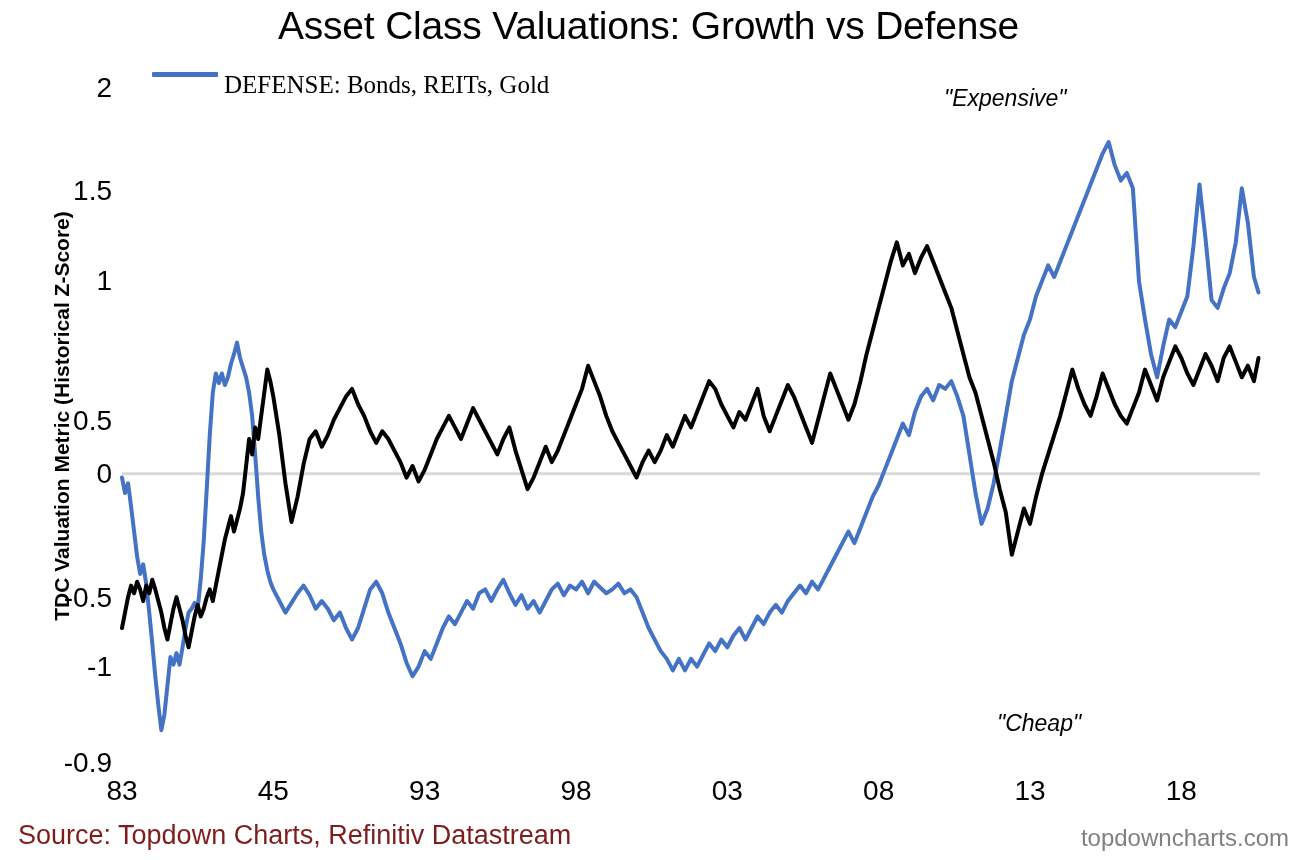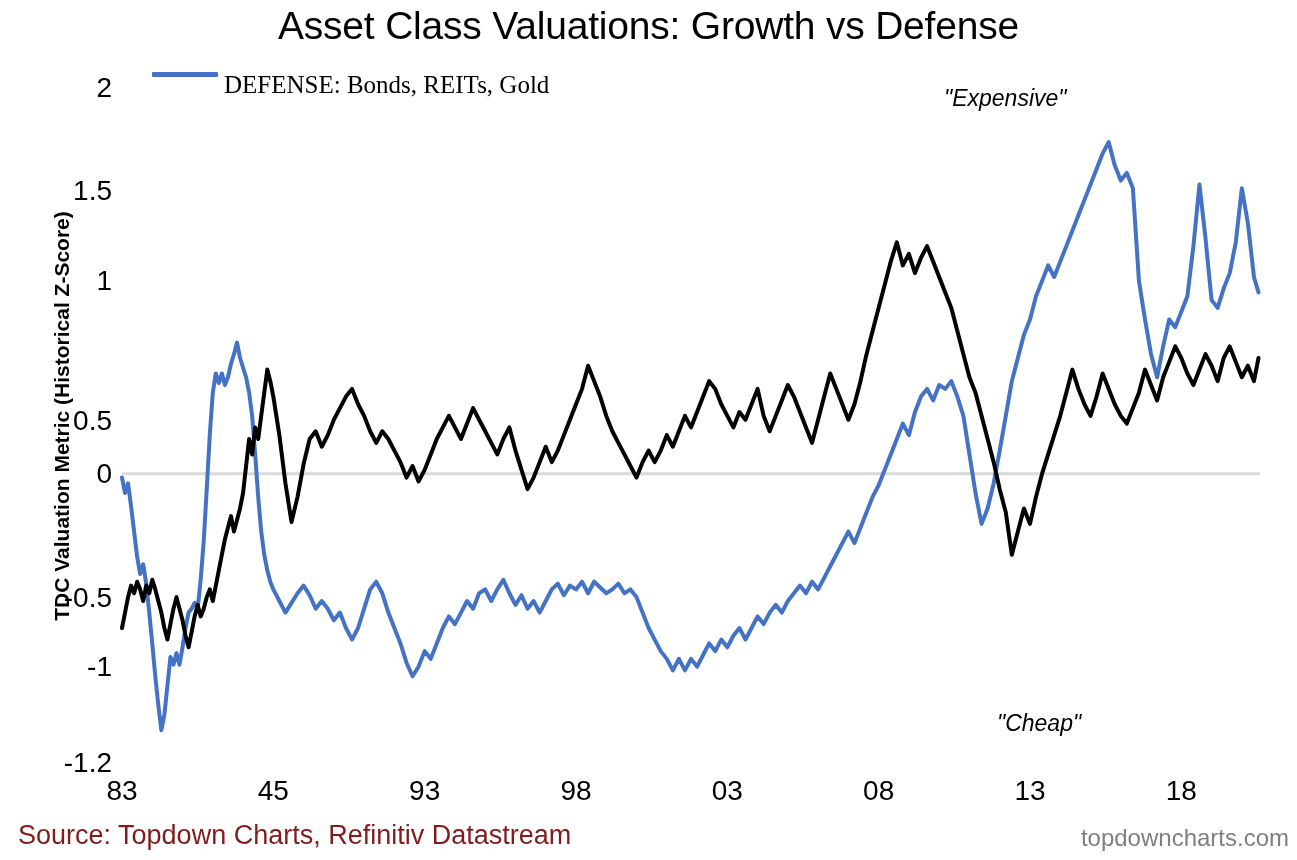--- a/index.html
+++ b/index.html
@@ -82,21 +82,21 @@
   <div class="y-axis-title">TDC Valuation Metric (Historical Z-Score)</div>
 
   <div id="y-ticks">
       <div class="ytick" style="top: 74px;">2</div>
       <div class="ytick" style="top: 170.429px; margin-top: 7px;">1.5</div>
       <div class="ytick" style="top: 266.857px;">1</div>
       <div class="ytick" style="top: 363.286px; margin-top: 44px;">0.5</div>
       <div class="ytick" style="top: 459.714px;">0</div>
       <div class="ytick" style="top: 584px;">-0.5</div>
       <div class="ytick" style="top: 652.571px;">-1</div>
-      <div class="ytick" style="top: 749px;">-1.2</div>
+      <div class="ytick" style="top: 749px;">-0.9</div>
     </div>
   <div id="x-ticks">
       <div class="xtick" style="left: 122px;">83</div>
       <div class="xtick" style="left: 273.33px;">45</div>
       <div class="xtick" style="left: 424.66px;">93</div>
       <div class="xtick" style="left: 575.989px;">98</div>
       <div class="xtick" style="left: 727.319px;">03</div>
       <div class="xtick" style="left: 878.649px;">08</div>
       <div class="xtick" style="left: 1029.98px;">13</div>
       <div class="xtick" style="left: 1181.31px;">18</div>

